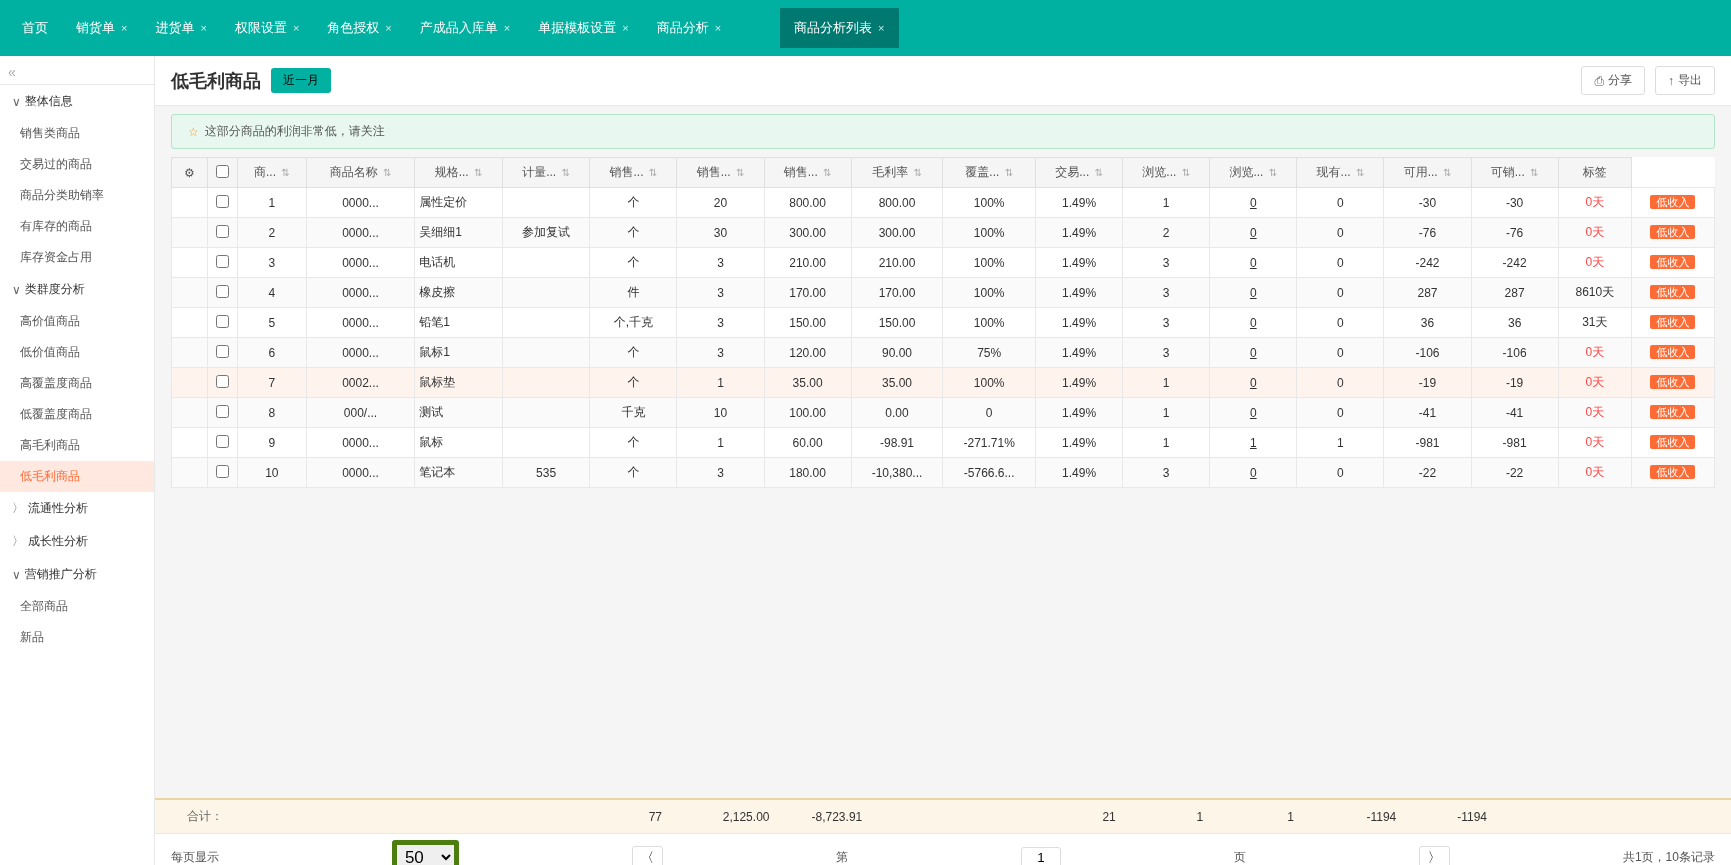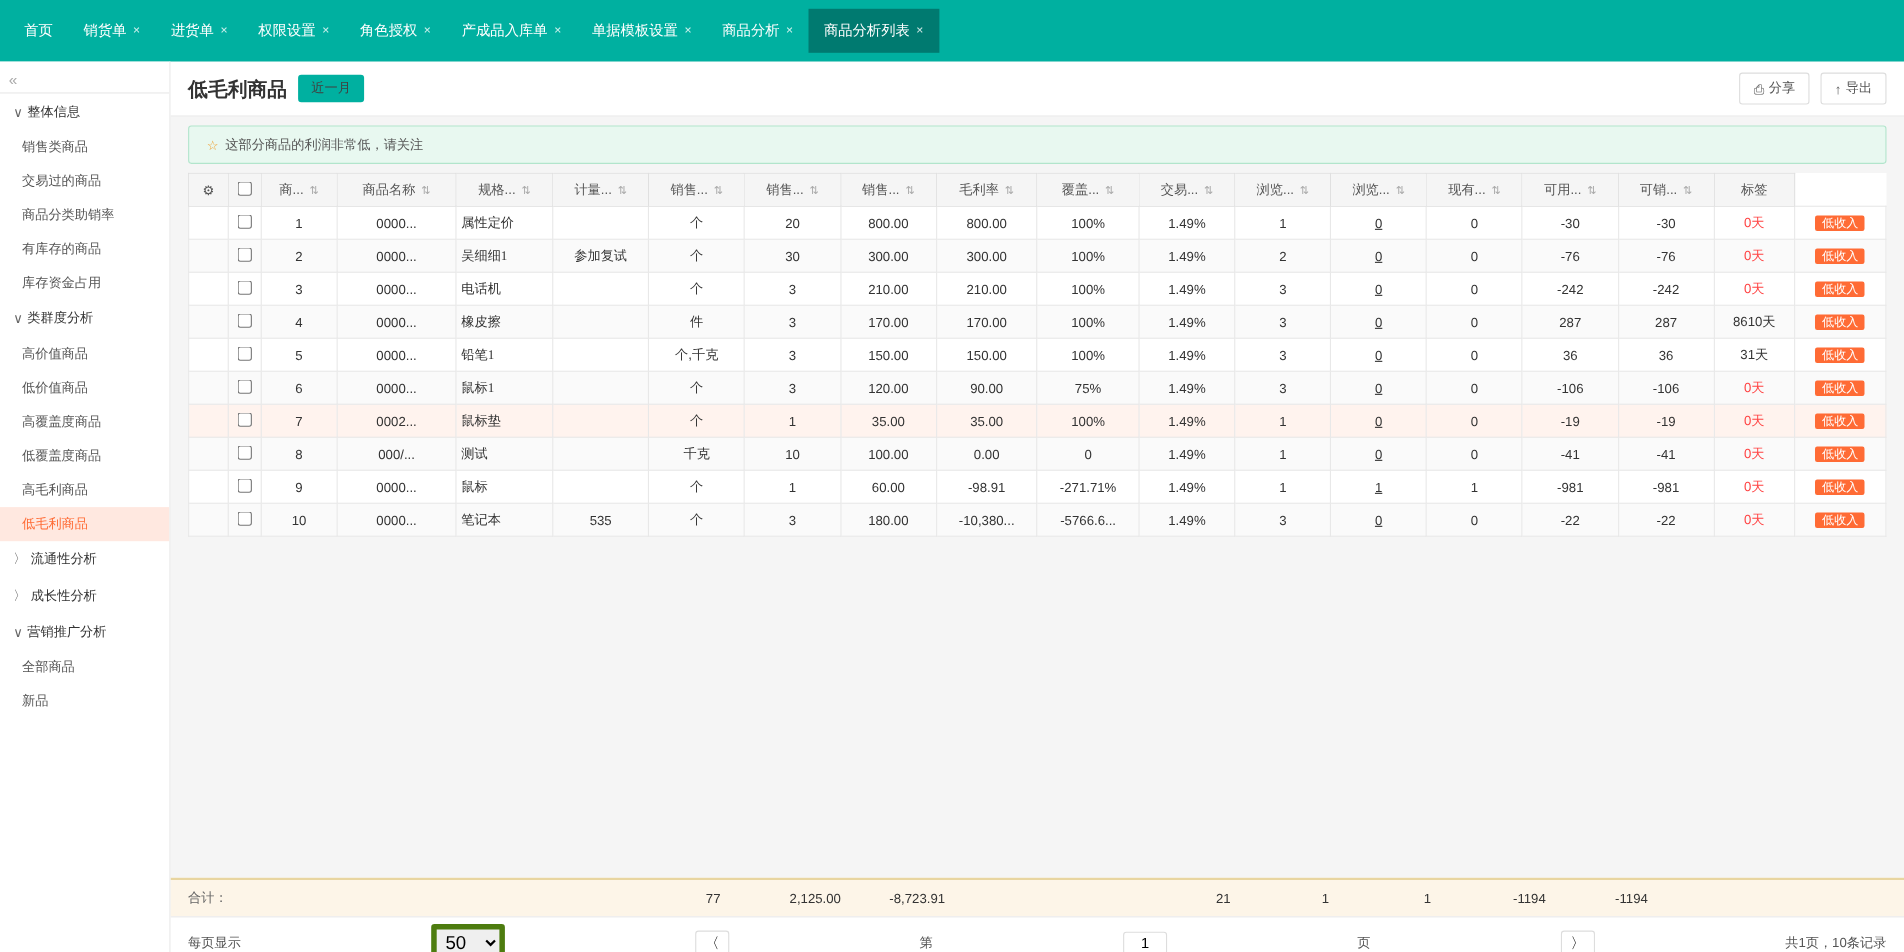--- a/index.html
+++ b/index.html
@@ -1,69 +1,69 @@
 <!DOCTYPE html>
 <html><head>
   <meta charset="utf-8">
   <style>
     * { margin: 0; padding: 0; box-sizing: border-box; }
     body { font-family: 'Microsoft YaHei', Arial, sans-serif; font-size: 12px; background: #f5f5f5; color: #333; width: 1731px; min-height: 865px; overflow-x: hidden; }
 
     
     .top-nav { background: #00b0a0; display: flex; align-items: center; height: 56px; padding: 0 8px; }
     .nav-item { color: #fff; padding: 0 14px; height: 40px; display: flex; align-items: center; cursor: pointer; font-size: 13px; white-space: nowrap; }
-    .nav-item.active { background: #007a70; }
+    .nav-item.active { background: #007a70; margin-left: 45px; }
     .nav-item .close-x { margin-left: 6px; font-size: 11px; opacity: 0.8; }
 
     
     .main-layout { display: flex; height: calc(865px - 40px); }
 
     
     .sidebar { width: 155px; background: #fff; border-right: 1px solid #e8e8e8; overflow-y: auto; flex-shrink: 0; }
     .sidebar-group { padding: 0; }
     .sidebar-group-title { display: flex; align-items: center; padding: 8px 12px; color: #333; font-size: 12px; cursor: pointer; }
     .sidebar-group-title .arrow { margin-right: 4px; color: #666; }
     .sidebar-item { padding: 7px 12px 7px 20px; color: #555; cursor: pointer; font-size: 12px; }
     .sidebar-item.active { background: #ffe8e0; color: #ff6b35; }
 
     
     .content { flex: 1; display: flex; flex-direction: column; overflow: hidden; }
 
     
     .content-header { display: flex; align-items: center; padding: 10px 16px; background: #fff; border-bottom: 1px solid #e8e8e8; gap: 10px; }
     .page-title { font-size: 18px; font-weight: bold; color: #333; }
-    .date-filter-btn { background: #00b0a0; color: #404040; border: none; padding: 4px 12px; border-radius: 3px; cursor: pointer; font-size: 12px; }
+    .date-filter-btn { background: #00b0a0; color: #000000; border: none; padding: 4px 12px; border-radius: 3px; cursor: pointer; font-size: 12px; }
     .search-box { display: flex; align-items: center; border: 1px solid #ddd; border-radius: 3px; padding: 3px 8px; flex: 1; max-width: 350px; }
     .search-box input { border: none; outline: none; font-size: 12px; flex: 1; background: transparent; }
     .search-icon { color: #999; cursor: pointer; }
     .header-right { margin-left: auto; display: flex; gap: 10px; }
     .btn-share, .btn-export { display: flex; align-items: center; gap: 4px; padding: 5px 12px; border: 1px solid #ddd; border-radius: 3px; cursor: pointer; font-size: 12px; background: #fff; color: #555; }
 
     
     .notice-bar { background: #e8f8f0; border: 1px solid #b2e5cc; padding: 8px 16px; margin: 8px 16px; border-radius: 3px; font-size: 12px; color: #555; display: flex; align-items: center; gap: 6px; }
     .notice-icon { color: #f0a030; }
 
     
     .table-wrapper { flex: 1; overflow: auto; padding: 0 16px 8px; }
     table { width: 100%; border-collapse: collapse; background: #fff; font-size: 12px; }
     thead tr { background: #f5f5f5; }
     thead th { border: 1px solid #e0e0e0; padding: 6px 4px; text-align: center; white-space: nowrap; color: #555; font-weight: normal; position: sticky; top: 0; background: #f5f5f5; z-index: 1; }
     tbody tr { background: #fff; }
     tbody tr:nth-child(even) { background: #fafafa; }
     tbody tr.highlighted { background: #fff3ee; }
     tbody td { border: 1px solid #e8e8e8; padding: 6px 4px; text-align: center; white-space: nowrap; color: #333; }
-    tbody td.text-left { text-align: left; font-family: Liberation Serif, serif; }
+    tbody td.text-left { text-align: left; }
     .tag-badge { background: #ff6b35; color: #fff; padding: 1px 6px; border-radius: 2px; font-size: 11px; }
     .red-text { color: #ff4444; }
     .underline-link { text-decoration: underline; cursor: pointer; color: #333; }
     .col-check { width: 30px; }
     .gear-col { width: 36px; }
 
     
-    .table-footer { background: #fdf5e8; border-top: 2px solid #e8d5a0; padding: 8px 16px; display: flex; align-items: center; }
+    .table-footer { background: #fdf5e8; border-top: 2px solid #e8d5a0; padding: 8px 32px; display: flex; align-items: center; }
     .footer-label { color: #666; font-size: 12px; min-width: 60px; }
     .footer-cells { display: flex; flex: 1; }
     .footer-cell { flex: 1; text-align: center; font-size: 12px; color: #333; }
 
     
     .pagination-bar { display: flex; align-items: center; justify-content: space-between; padding: 6px 16px; background: #fff; border-top: 1px solid #e8e8e8; gap: 8px; font-size: 12px; color: #555; }
     .pagination-bar select { border: 5px solid #4d7c0f; padding: 2px 4px; border-radius: 3px; font-size: 17px; }
     .pagination-bar .page-btn { border: 1px solid #ddd; background: #fff; padding: 2px 8px; border-radius: 3px; cursor: pointer; }
     .pagination-bar .page-input { border: 1px solid #ddd; width: 40px; padding: 2px 4px; text-align: center; border-radius: 3px; }
 

